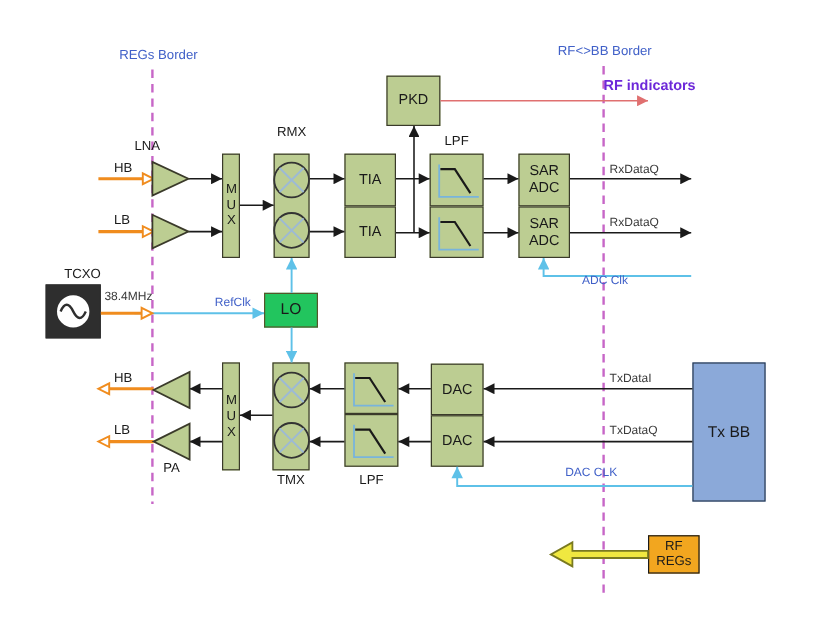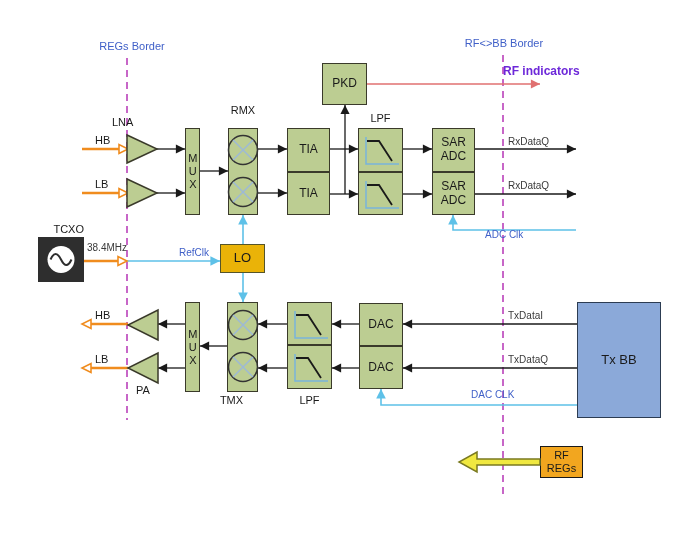--- a/index.html
+++ b/index.html
@@ -3,21 +3,21 @@
 <meta charset="utf-8">
 <style>
   html,body{margin:0;padding:0;background:#fff;}
   #stage{position:relative;width:700px;height:533px;background:#ffffff;overflow:hidden;
          font-family:"Liberation Sans", sans-serif;}
   svg.layer{position:absolute;left:0;top:0;}
   .blk{position:absolute;box-sizing:border-box;border:1.5px solid #3a3a2a;
        background:#bccd92;display:flex;align-items:center;justify-content:center;
        font-size:12px;color:#1a1a1a;text-align:center;line-height:1.15;}
   .blk.blue{background:#8ba9d9;border-color:#2c3c52;font-size:13px;}
-  .blk.yellow{background:#eab308;border-color:#55552a;font-size:13px;}
+  .blk.yellow{background:#22c55e;border-color:#55552a;font-size:13px;}
   .blk.orange{background:#f2a61f;border-color:#1a1a1a;font-size:11px;}
   .blk.black{background:#2e2e2e;border-color:#2e2e2e;}
   .vtext{writing-mode:vertical-lr;text-orientation:upright;letter-spacing:1px;font-size:11px;}
   .lbl{position:absolute;font-size:11px;color:#1a1a1a;white-space:nowrap;}
   .lbl.small{font-size:10px;color:#3a3a3a;}
   .lbl.blue{color:#4060c8;}
   .lbl.bold{font-weight:bold;font-size:12px;color:#6d28d9;}
   .lbl.center{text-align:center;}
 </style>
 </head>
@@ -60,21 +60,21 @@
     </div>
   <div class="blk" style="left:227px;top:302px;width:31px;height:90px;"></div>
   <div class="blk" style="left:287px;top:302px;width:45px;height:43px;"></div>
   <div class="blk" style="left:287px;top:345px;width:45px;height:44px;"></div>
   <div class="blk" style="left:359px;top:303px;width:44px;height:43px;">
       <span>DAC</span>
     </div>
   <div class="blk" style="left:359px;top:346px;width:44px;height:43px;">
       <span>DAC</span>
     </div>
-  <div class="blk blue" style="left:577px;top:302px;width:84px;height:116px;">
+  <div class="blk blue" style="left:577px;top:302px;width:61px;height:116px;">
       <span>Tx BB</span>
     </div>
   <div class="blk orange" style="left:540px;top:446px;width:43px;height:32px;padding:0 0;">
       <span>RF REGs</span>
     </div>
 
   <svg class="layer" width="700" height="533">
     <defs>
       <marker id="ab" viewBox="0 0 10 10" refX="10" refY="5" markerWidth="8" markerHeight="7" orient="auto-start-reverse">
         <path d="M0,0 L10,5 L0,10 z" fill="#1a1a1a"></path>
@@ -188,21 +188,21 @@
     <polygon points="540,459 477,459 477,452 459,462 477,472 477,465 540,465" fill="#f0e840" stroke="#7a7a20" stroke-width="1.5"></polygon>
   </svg>
 
   <div class="lbl blue center" style="left:90px;top:40px;width:84px;">REGs Border</div>
   <div class="lbl blue center" style="left:452px;top:37px;width:104px;">RF&lt;&gt;BB Border</div>
   <div class="lbl bold" style="left:503px;top:64px;">RF indicators</div>
 
   <div class="lbl" style="left:112px;top:116px;">LNA</div>
   <div class="lbl center" style="left:227px;top:104px;width:32px;">RMX</div>
   <div class="lbl center" style="left:358px;top:112px;width:45px;">LPF</div>
-  <div class="lbl center" style="left:216px;top:394px;width:31px;">TMX</div>
+  <div class="lbl center" style="left:227px;top:394px;width:31px;">TMX</div>
   <div class="lbl center" style="left:287px;top:394px;width:45px;">LPF</div>
   <div class="lbl center" style="left:128px;top:384px;width:30px;">PA</div>
   <div class="lbl center" style="left:38px;top:223px;width:46px;text-align:right;">TCXO</div>
 
   <div class="lbl" style="left:95px;top:134px;">HB</div>
   <div class="lbl" style="left:95px;top:178px;">LB</div>
   <div class="lbl" style="left:95px;top:309px;">HB</div>
   <div class="lbl" style="left:95px;top:353px;">LB</div>
 
   <div class="lbl small" style="left:87px;top:242px;">38.4MHz</div>

